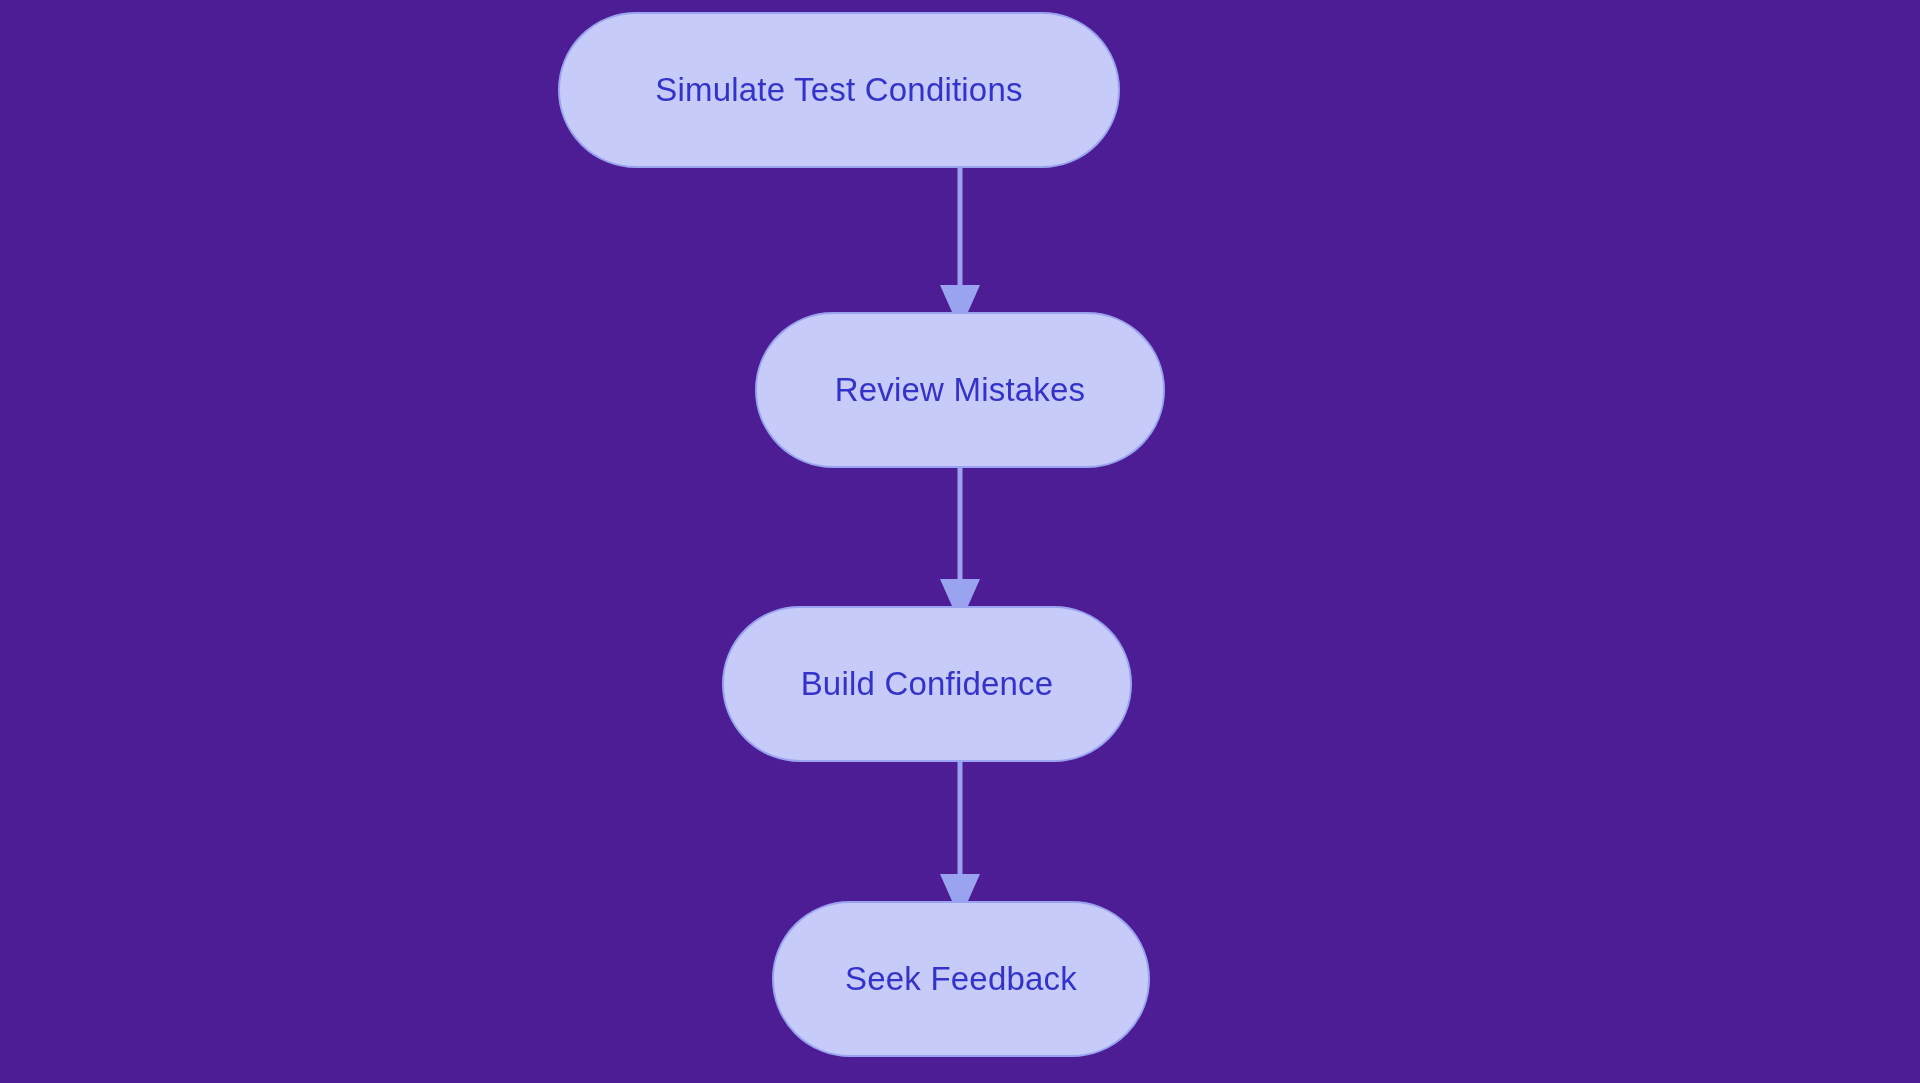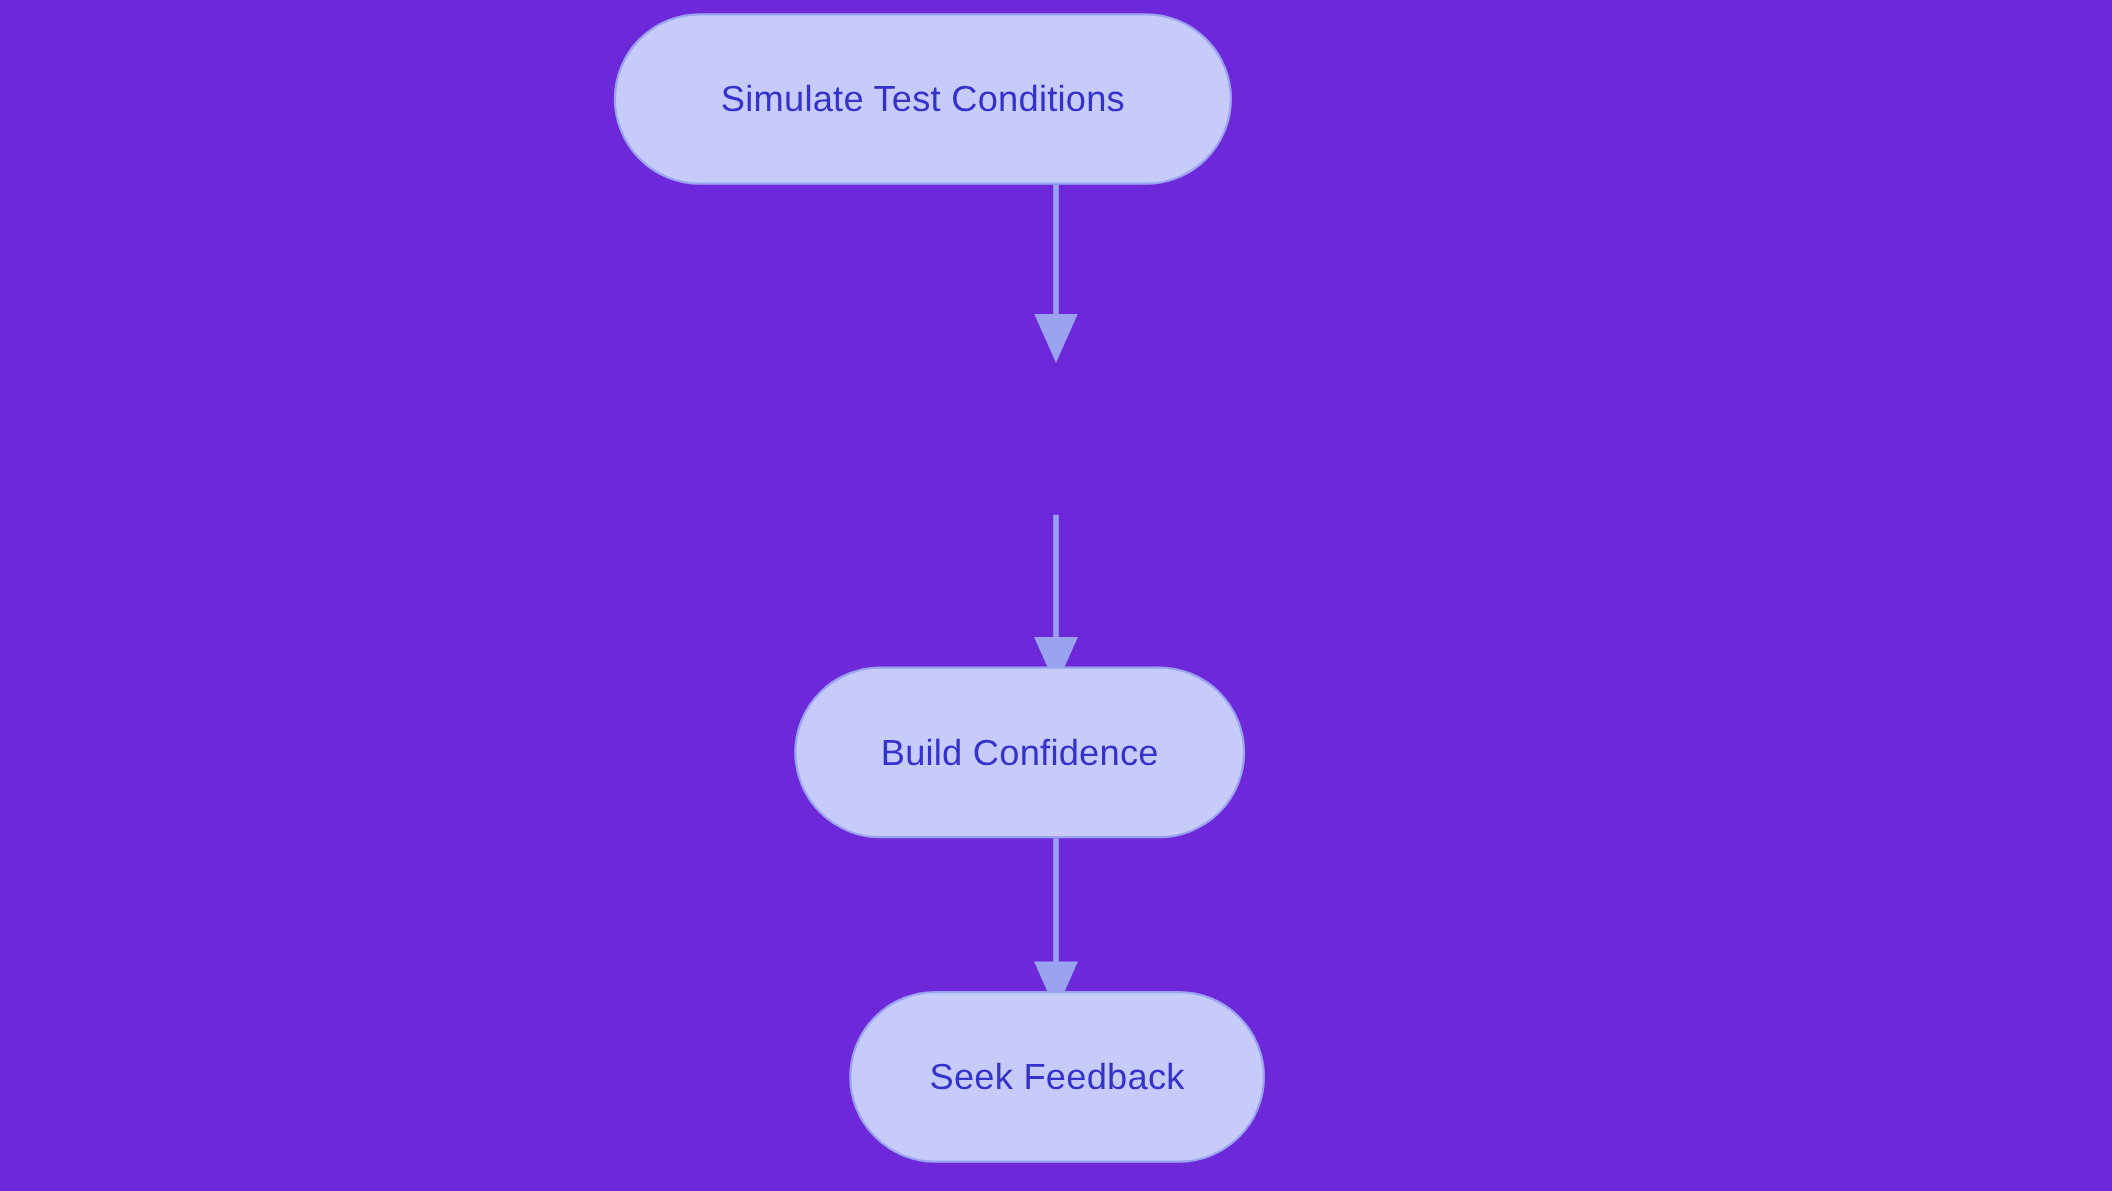--- a/index.html
+++ b/index.html
@@ -51,21 +51,21 @@
     line-height: 1.1;
     font-weight: 400;
     letter-spacing: 0.2px;
     white-space: nowrap;
     font-family: "Liberation Sans", "DejaVu Sans", sans-serif;
   }
 </style>
 </head>
 <body>
 
-<div id="flowchart-canvas" style="background: #6d28d9;">
+<div id="flowchart-canvas" style="background: #4c1d95;">
 
   <svg id="edges-layer" viewBox="0 0 1920 1083" width="1920" height="1083" xmlns="http://www.w3.org/2000/svg">
     <defs>
       <marker id="arrowhead" markerWidth="9" markerHeight="8" refX="0.6" refY="4" orient="auto" markerUnits="strokeWidth">
         <path d="M 0 0 L 9 4 L 0 8 z" fill="#9aa3ef"></path>
       </marker>
     </defs>
 
     <g>
       <line id="edge-line-1" x1="960" y1="168" x2="960" y2="288" stroke="#9aa3ef" stroke-width="5" marker-end="url(#arrowhead)"></line>
@@ -77,20 +77,23 @@
 
     <g>
       <line id="edge-line-3" x1="960" y1="762" x2="960" y2="877" stroke="#9aa3ef" stroke-width="5" marker-end="url(#arrowhead)"></line>
     </g>
   </svg>
 
   <div class="flow-node" id="node-n1" style="left: 558px; top: 12px; width: 562px; height: 156px; background: rgb(198, 203, 249); border-color: rgb(154, 163, 239); border-radius: 78px;">
     <span class="flow-node-label" style="color: rgb(51, 51, 204);">Simulate Test Conditions</span>
   </div>
 
+  <div class="flow-node" id="node-n2" style="left: 755px; top: 312px; width: 410px; height: 156px; background: rgb(198, 203, 249); border-color: rgb(154, 163, 239); border-radius: 78px;">
+    <span class="flow-node-label" style="color: rgb(51, 51, 204);">Review Mistakes</span>
+  </div>
 
   <div class="flow-node" id="node-n3" style="left: 722px; top: 606px; width: 410px; height: 156px; background: rgb(198, 203, 249); border-color: rgb(154, 163, 239); border-radius: 78px;">
     <span class="flow-node-label" style="color: rgb(51, 51, 204);">Build Confidence</span>
   </div>
 
   <div class="flow-node" id="node-n4" style="left: 772px; top: 901px; width: 378px; height: 156px; background: rgb(198, 203, 249); border-color: rgb(154, 163, 239); border-radius: 78px; text-align: center;">
     <span class="flow-node-label" style="color: rgb(51, 51, 204);">Seek Feedback</span>
   </div>
 
 </div>

